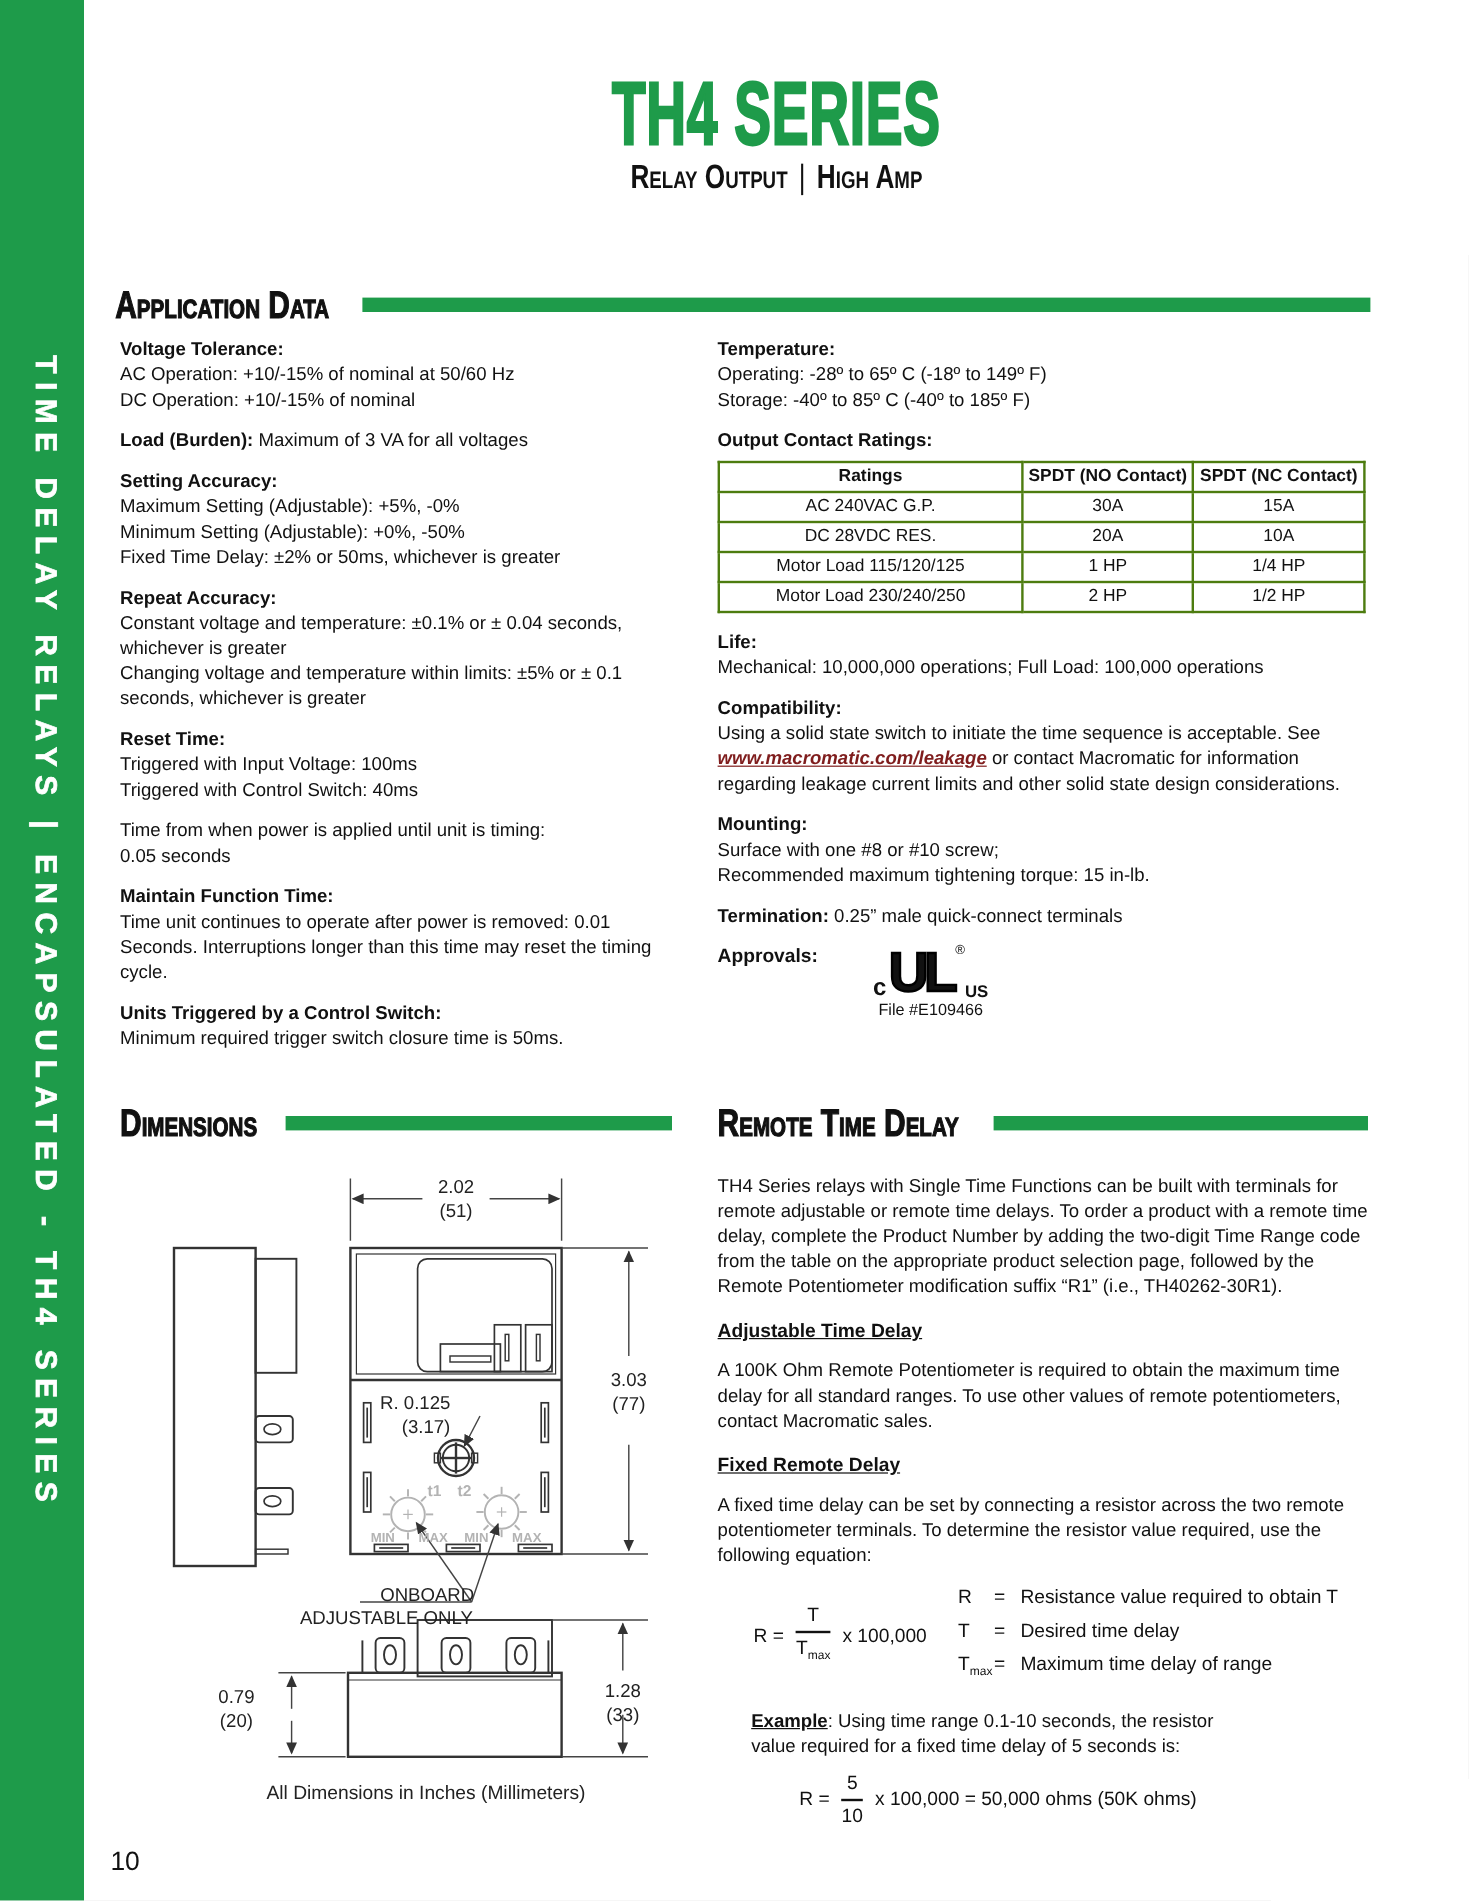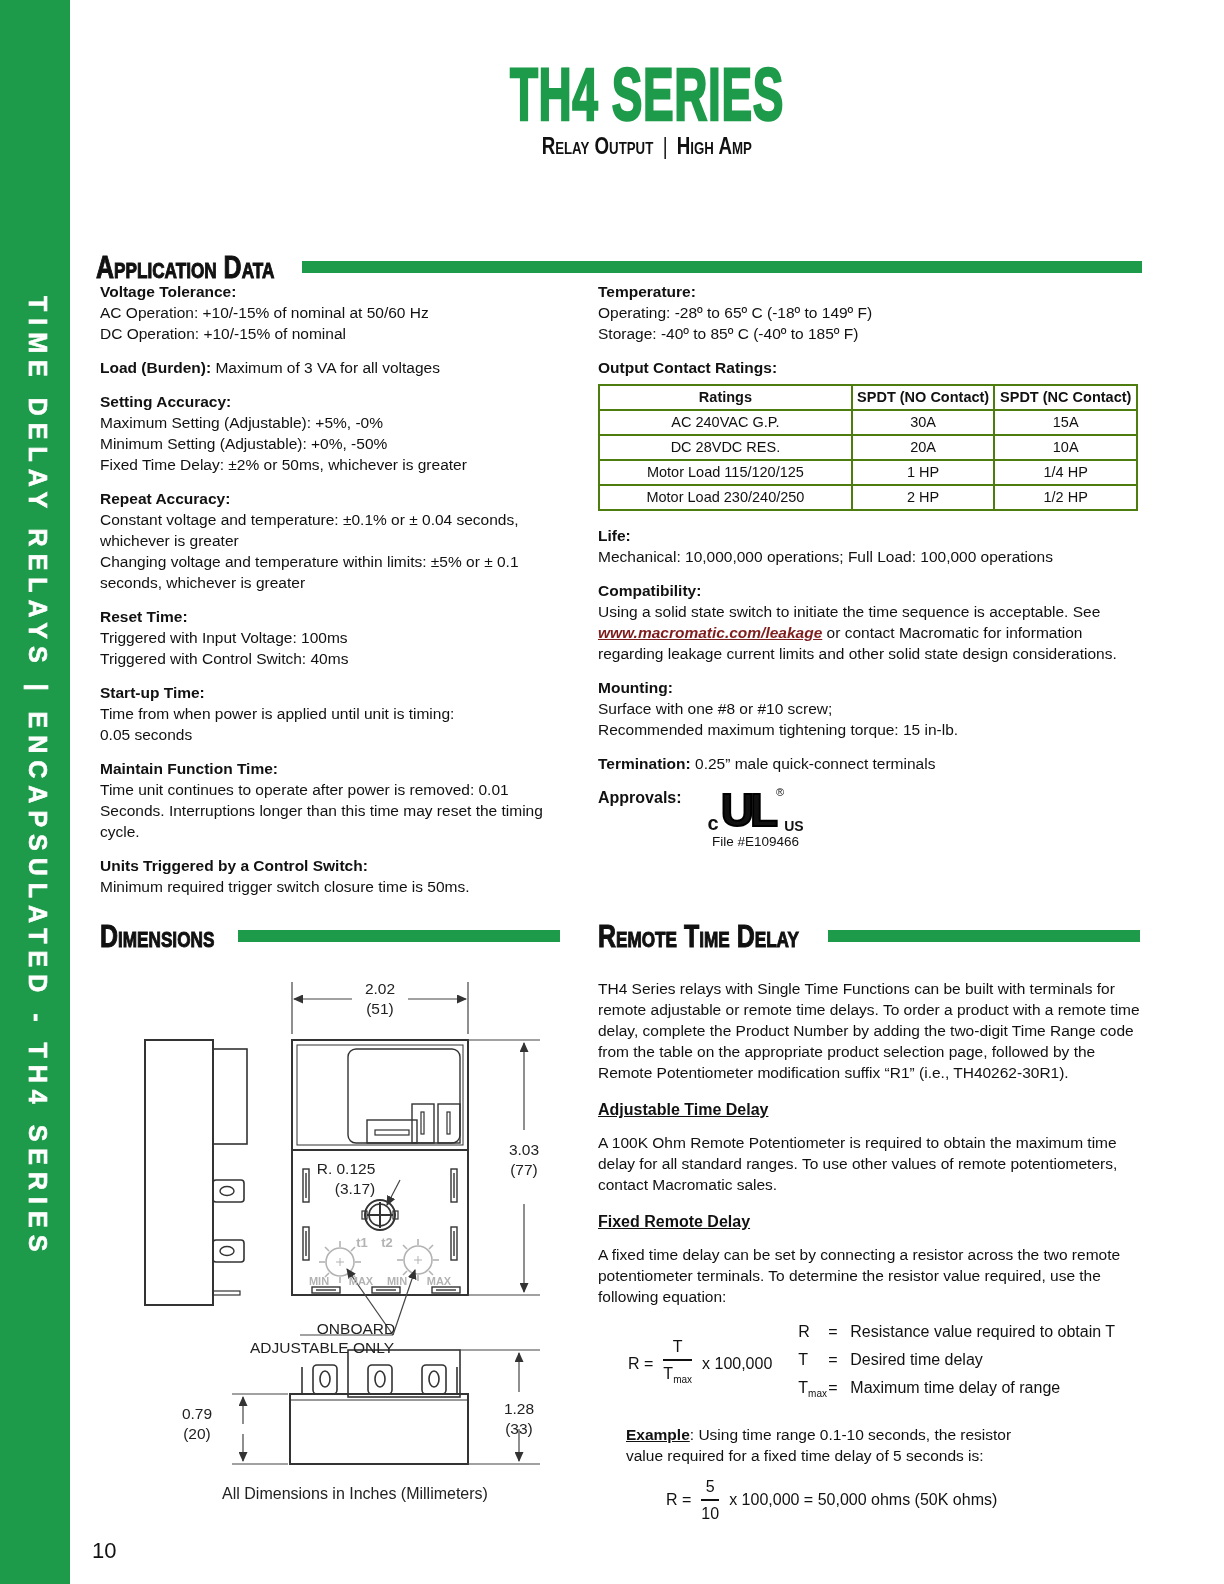--- a/index.html
+++ b/index.html
@@ -8,21 +8,21 @@
   
   .sidebar{position:absolute;left:0;top:0;width:70px;height:1584px;background:#1E9B4A;}
   .sidebar-text{position:absolute;left:52px;top:296px;transform:rotate(90deg);transform-origin:0 0;
         white-space:nowrap;color:#fff;font-weight:bold;font-size:25px;letter-spacing:7px;
         -webkit-text-stroke:0.6px #fff;}
   
   .header{position:absolute;left:70px;right:0;top:60px;text-align:center;}
   .title{display:inline-block;transform:scaleX(0.62);transform-origin:center;
         font-size:74px;line-height:70px;font-weight:bold;color:#1E9B4A;
         -webkit-text-stroke:2.5px #1E9B4A;letter-spacing:1px;white-space:nowrap;}
-  .subtitle{margin-top:2px;font-variant:small-caps;font-weight:bold;font-size:24px;}
+  .subtitle{margin-top:2px;font-variant:small-caps;font-weight:bold;font-size:28px;}
   .subtitle .inner{display:inline-block;transform:scaleX(0.78);transform-origin:center;white-space:nowrap;}
   .subtitle .sep{margin:0 12px;font-weight:normal;}
   
   .h-row{position:absolute;display:flex;align-items:center;height:40px;}
   .h-outer{overflow:visible;white-space:nowrap;}
   .h-text{display:inline-block;transform:scaleX(0.78);transform-origin:0 50%;
         font-variant:small-caps;font-weight:bold;font-size:32px;white-space:nowrap;
         -webkit-text-stroke:1px #111;}
   .h-rule{flex:1;height:12px;background:#1E9B4A;margin-left:6px;}
   
@@ -32,21 +32,21 @@
   .spec p{margin:0;}
   a.link{color:#7f1d1d;font-weight:bold;font-style:italic;text-decoration:underline;cursor:pointer;}
   
   table.ratings{border-collapse:collapse;width:540px;margin:6px 0 14px 0;font-size:14.5px;}
   table.ratings th,table.ratings td{border:2px solid #4d7c0f;text-align:center;padding:3px 4px;line-height:17px;}
   table.ratings th{font-weight:bold;}
   table.ratings .c1{width:47%;}
   table.ratings .c2{width:26.5%;}
   table.ratings .c3{width:26.5%;}
   
-  .approvals-row{display:flex;margin-top:6px;}
+  .approvals-row{display:flex;margin-top:6px;gap:20px;}
   .approvals-row .label{font-weight:bold;font-size:16px;}
   .ul-mark{margin-left:26px;text-align:center;line-height:1;}
   .ul-glyphs{display:flex;align-items:flex-end;justify-content:center;}
   .ul-c{font-size:20px;font-weight:bold;}
   .ul-ul{font-size:46px;font-weight:bold;letter-spacing:-4px;-webkit-text-stroke:2px #000;margin:0 2px;}
   .ul-reg{font-size:11px;align-self:flex-start;}
   .ul-us{font-size:14px;font-weight:bold;}
   .ul-file{font-size:13.5px;margin-top:2px;}
   
   .sub-title{font-weight:bold;text-decoration:underline;font-size:16px;margin:16px 0 12px 0;}
@@ -77,21 +77,21 @@
 
   <div class="header">
     <div class="title">TH4 SERIES</div>
     <div class="subtitle">
       <span class="inner">
         <span>Relay Output</span><span class="sep">|</span><span>High Amp</span>
       </span>
     </div>
   </div>
 
-  <div class="h-row" style="left:96px;top:247px;width:1046px;">
+  <div class="h-row" style="left:96px;top:234px;width:1046px;">
     <span class="h-outer" style="width:200px;"><span class="h-text">Application Data</span></span>
     <span class="h-rule"></span>
   </div>
 
   <div class="col" style="left:100px;top:281px;width:462px;">
     <div class="spec">
       <p class="label">Voltage Tolerance:</p>
       <p>AC Operation: +10/-15% of nominal at 50/60 Hz</p>
       <p>DC Operation: +10/-15% of nominal</p>
     </div>
@@ -108,21 +108,20 @@
       <p class="label">Repeat Accuracy:</p>
       <p>Constant voltage and temperature: ±0.1% or ± 0.04 seconds, whichever is greater</p>
       <p>Changing voltage and temperature within limits: ±5% or ± 0.1 seconds, whichever is greater</p>
     </div>
     <div class="spec">
       <p class="label">Reset Time:</p>
       <p>Triggered with Input Voltage: 100ms</p>
       <p>Triggered with Control Switch: 40ms</p>
     </div>
     <div class="spec">
-      <p class="label">Start-up Time:</p>
       <p>Time from when power is applied until unit is timing:</p>
       <p>0.05 seconds</p>
     </div>
     <div class="spec">
       <p class="label">Maintain Function Time:</p>
       <p>Time unit continues to operate after power is removed: 0.01 Seconds. Interruptions longer than this time may reset the timing cycle.</p>
     </div>
     <div class="spec">
       <p class="label">Units Triggered by a Control Switch:</p>
       <p>Minimum required trigger switch closure time is 50ms.</p>

